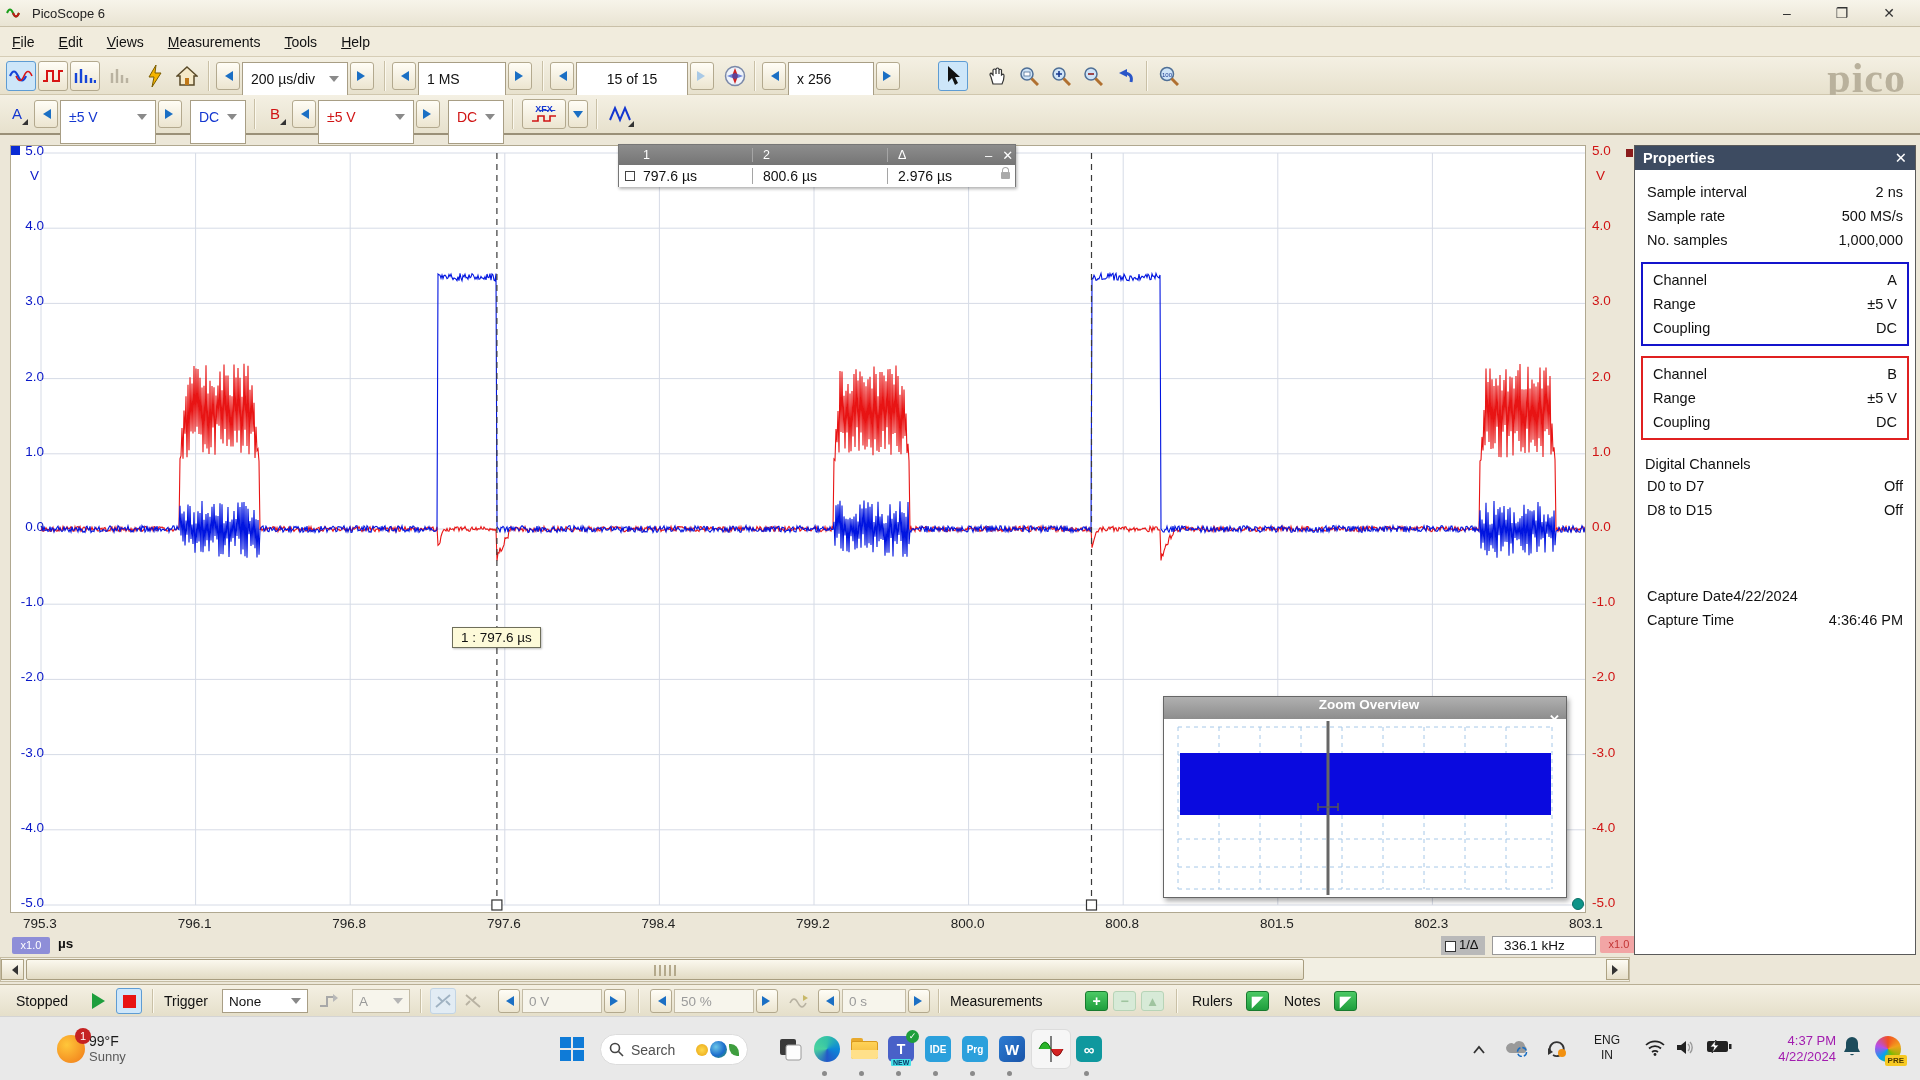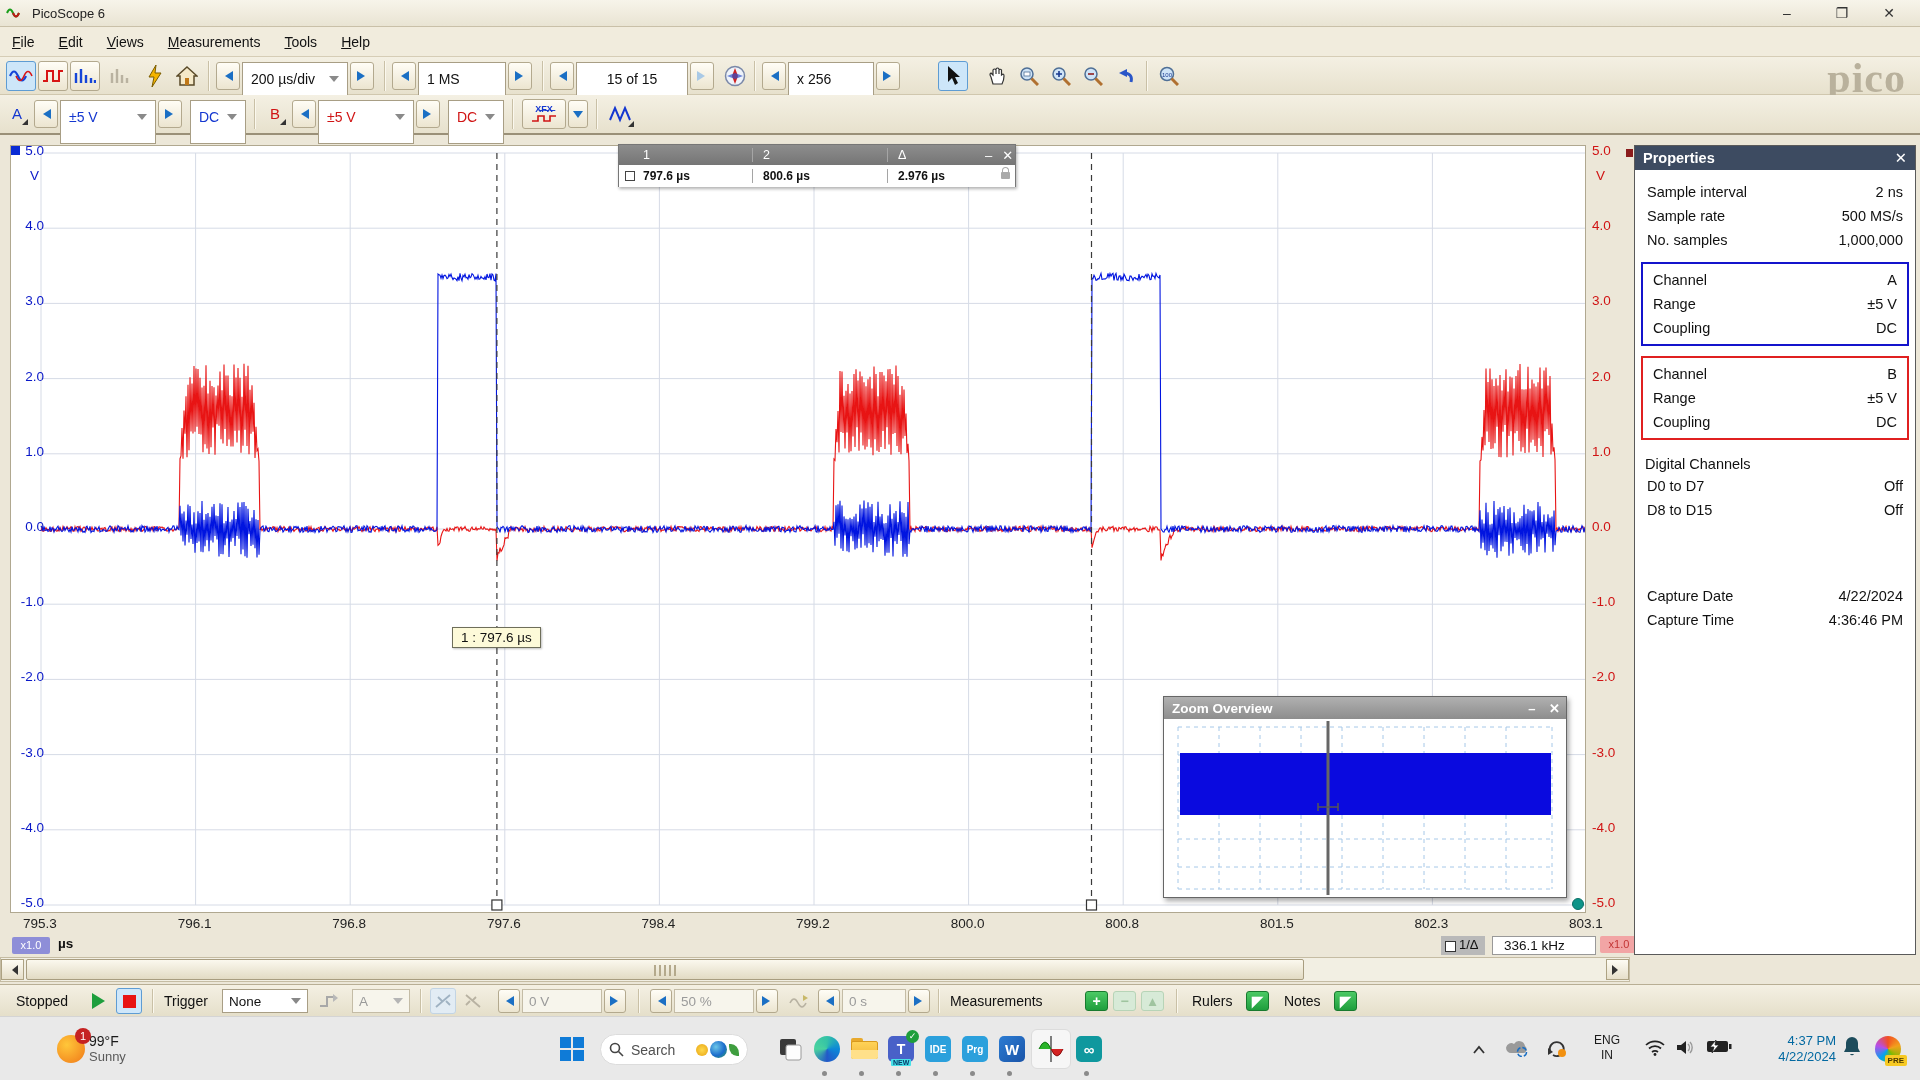--- a/index.html
+++ b/index.html
@@ -54,37 +54,37 @@
     border-radius:50%; background:#0e9488; border:1px solid #0b6f66; }
   #ruler-tip { position:absolute; left:452px; top:627px; background:#fdfad9;
     border:1px solid #6e6e5a; font-size:13.5px; padding:2px 8px; box-shadow:1px 1px 2px rgba(0,0,0,.25); }
 
   
   #rlegend { position:absolute; left:618px; top:144px; width:398px; height:43px;
     border:1px solid #777; box-shadow:1px 2px 3px rgba(0,0,0,.3); }
   #rlegend .hd { height:20px; background:linear-gradient(#8d8d8d,#757575); color:#fff;
     display:flex; font-size:12.5px; align-items:center; }
   #rlegend .hd span { display:inline-block; }
-  #rlegend .bd { height:22px; background:#fff; display:flex; align-items:center; font-size:12px;font-weight:bold; }
+  #rlegend .bd { height:22px; background:#fff; display:flex; align-items:center; font-size:14px; }
   .rl-c1 { width:133px; padding-left:24px; }
   .rl-c2 { width:135px; padding-left:10px; border-left:1px solid #a5a5a5; }
   .rl-c3 { width:88px;  padding-left:10px; border-left:1px solid #a5a5a5; }
   #rl-min,#rl-close { color:#fff; font-size:13px; margin-left:10px; }
   #rl-check { width:10px; height:10px; border:1px solid #444; background:#fff;
     position:absolute; left:6px; top:26px; }
   #rl-lock { position:absolute; right:5px; top:27px; width:9px; height:7px;
     background:#aaa; border-radius:1px; }
   #rl-lock:before { content:""; position:absolute; left:1px; top:-5px; width:5px; height:5px;
     border:1.5px solid #aaa; border-bottom:none; border-radius:4px 4px 0 0; }
 
   
   #zoomov { position:absolute; left:1163px; top:696px; width:404px; height:202px;
     border:1px solid #666; background:#fff; box-shadow:2px 3px 5px rgba(0,0,0,.35); }
   #zoomov .hd { height:22px; background:linear-gradient(#b0b0b0,#8d8d8d); color:#fff;
-    font-weight:bold; font-size:13.5px; padding-left:8px; display:flex; align-items:center; }
+    font-weight:bold; font-size:13.5px; padding-left:8px; display:flex; align-items:center;flex-direction:column; }
   #zoomov .hd .btns { margin-left:auto; margin-right:6px; color:#fff; font-size:13px; }
   #zoomov .hd .btns span { margin-left:10px; }
 
   
   #xscale-badge { position:absolute; left:12px; top:937px; width:38px; height:17px;
     background:#8e8ed8; color:#fff; font-size:11px; text-align:center; line-height:17px; border-radius:2px;}
   #xunit { position:absolute; left:58px; top:936px; font-size:13.5px; font-weight:bold;text-align:right; }
   #inv-badge { position:absolute; left:1441px; top:936px; height:19px; background:#b9b9b9;
     color:#111; font-size:13px; padding:1px 6px 0 18px; }
   #inv-badge:before { content:""; position:absolute; left:4px; top:5px; width:9px; height:9px;
@@ -127,21 +127,21 @@
   #taskbar { position:absolute; left:0; top:1016px; width:1920px; height:64px; background:#e9e9e9;
     border-top:1px solid #d4d4d4; }
   .tb-ic { position:absolute; top:16px; width:32px; height:32px; display:flex;
     align-items:center; justify-content:center; }
   .tb-dot { position:absolute; top:54px; width:5px; height:5px; border-radius:50%; background:#8a8a8a; }
   .appsq { width:26px; height:26px; border-radius:5px; color:#fff; font-weight:bold;
     display:flex; align-items:center; justify-content:center; }
   #search-pill { position:absolute; left:600px; top:17px; width:148px; height:31px; background:#fff;
     border:1px solid #dcdcdc; border-radius:16px; display:flex; align-items:center; padding:0 8px; }
   #tray-time { position:absolute; left:1752px; top:16px; width:84px; text-align:right;
-    font-size:13px; line-height:16px; color:#0369a1; }
+    font-size:13px; line-height:16px; color:#a21caf; }
   .trayglyph { position:absolute; top:22px; color:#222; }
 </style>
 </head>
 <body>
 
 <div id="titlebar">
   <svg width="18" height="16" viewBox="0 0 18 16" style="margin-left:6px">
     <path d="M1 8 Q4 1 7 8 T13 8" stroke="#1a9e1a" stroke-width="2" fill="none"></path>
     <path d="M7 8 Q10 15 13 8" stroke="#c01818" stroke-width="2" fill="none"></path>
   </svg>
@@ -541,21 +541,21 @@
       <div style="display: flex; justify-content: space-between; font-size: 14.5px; padding: 4px 10px;">
         <span>D0 to D7</span>
         <span>Off</span>
       </div>
       <div style="display: flex; justify-content: space-between; font-size: 14.5px; padding: 4px 10px;">
         <span>D8 to D15</span>
         <span>Off</span>
       </div>
     </div>
   <div id="props-capture" style="padding:60px 2px 0 2px">
-      <div style="display: flex; justify-content: space-between; font-size: 14.5px; padding: 4px 10px; gap: 24px;">
+      <div style="display: flex; font-size: 14.5px; padding: 4px 10px;">
         <span>Capture Date</span>
         <span>4/22/2024</span>
       </div>
       <div style="display: flex; justify-content: space-between; font-size: 14.5px; padding: 4px 10px;">
         <span>Capture Time</span>
         <span>4:36:46 PM</span>
       </div>
     </div>
 </div>
 <div style="position:absolute; left:1626px; top:149px; width:7px; height:8px; background:#8b1c1c"></div>

